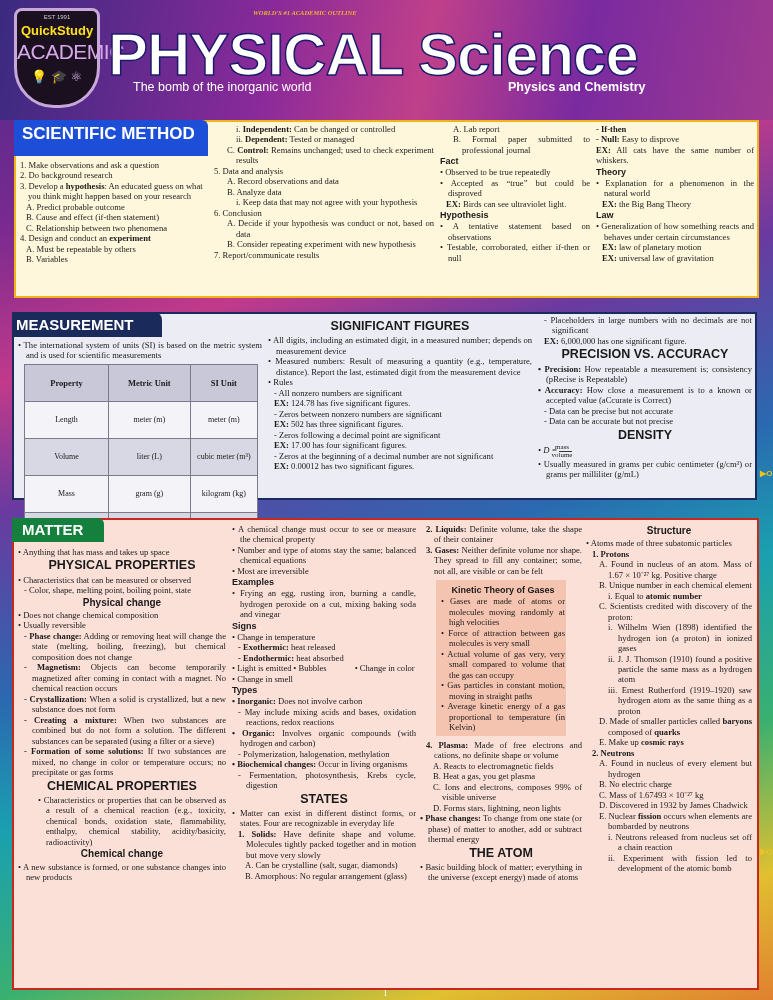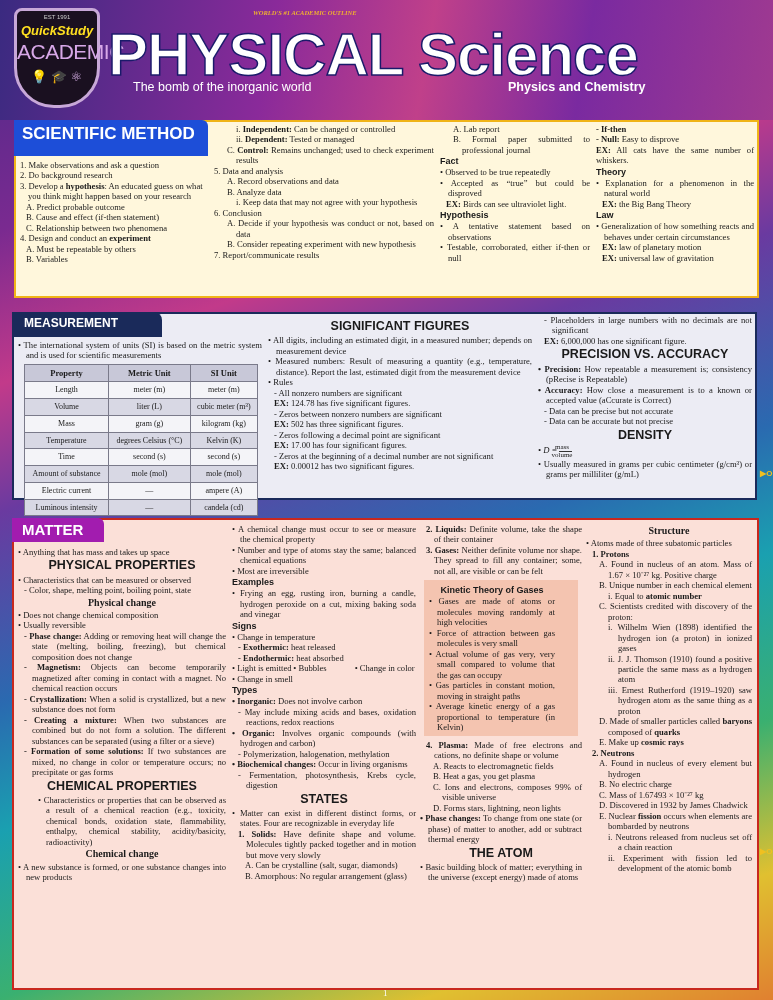--- a/index.html
+++ b/index.html
@@ -2,51 +2,51 @@
 <html><head>
 <meta charset="utf-8">
 <style>
 *{box-sizing:border-box;margin:0;padding:0}
 html,body{width:773px;height:1000px;overflow:hidden}
 body{position:relative;font-family:"Liberation Serif",serif;font-size:8.6px;line-height:1.22;color:#1a1a1a;
 background:linear-gradient(160deg,#4a2a8a 0%,#7a2a90 18%,#c23a8a 30%,#6a3aa0 40%,#2a6ab0 55%,#1aa0b0 65%,#3ab070 78%,#e0c030 90%,#e08030 100%)}
 .hdr{position:absolute;left:0;top:0;width:773px;height:120px;background:linear-gradient(100deg,#3a2a80 0%,#8a2a9a 35%,#c0408a 55%,#7a2aa0 75%,#a03a90 100%)}
 .badge{position:absolute;left:14px;top:8px;width:86px;height:100px;background:#1a1020;border:3px solid #c8a8d8;border-radius:8px 8px 40px 40px;text-align:center;color:#d8b0e8}
 .badge .est{font-size:6px;color:#ccc;margin-top:3px;font-family:"Liberation Sans",sans-serif}
-.badge .qs{font-family:"Liberation Sans",sans-serif;font-weight:bold;font-style:italic;font-size:13px;color:#ffe020;margin-top:2px}
+.badge .qs{font-family:"Liberation Sans",sans-serif;font-weight:bold;font-size:13px;color:#ffe020;margin-top:2px}
 .badge .ac{font-family:"Liberation Sans",sans-serif;font-weight:normal;font-size:21px;color:#d8a8e8;letter-spacing:-0.5px}
 .badge .icons{font-size:13px;margin-top:4px;color:#d8b0e8}
 .wn{position:absolute;left:253px;top:9px;font-size:6.5px;font-style:italic;font-weight:bold;color:#f0b030}
 .title{position:absolute;left:108px;top:18px;font-family:"Liberation Sans",sans-serif;font-weight:bold;font-size:60px;color:#fff;letter-spacing:-1px;-webkit-text-stroke:1.5px #1a1a6a;white-space:nowrap}
 .sub1{position:absolute;left:133px;top:80px;font-family:"Liberation Sans",sans-serif;font-size:12.5px;color:#fff}
 .sub2{position:absolute;left:508px;top:80px;font-family:"Liberation Sans",sans-serif;font-size:12.5px;font-weight:bold;color:#fff}
 .panel{position:absolute;border:2px solid;}
 .p1{left:14px;top:120px;width:745px;height:178px;background:#fff7dc;border-color:#f0b418}
 .p2{left:12px;top:312px;width:745px;height:188px;background:#ececf4;border-color:#1a2a5a}
 .p3{left:12px;top:518px;width:747px;height:472px;background:#fbe0d8;border-color:#c8281e}
 .tab{position:absolute;font-family:"Liberation Sans",sans-serif;font-weight:bold;color:#fff;white-space:nowrap}
 .t1{left:-2px;top:-2px;width:194px;height:36px;background:#1d4ed8;font-size:17px;padding:4px 0 0 8px;border-radius:0 6px 0 0}
-.t2{left:-2px;top:-2px;width:150px;height:25px;background:#1a2a5a;font-size:12px;padding:4px 0 0 12px;border-radius:0 8px 0 0}
-.t3{left:-2px;top:-2px;width:92px;height:24px;background:#a21caf;font-size:15px;padding:3px 0 0 10px;border-radius:0 6px 0 0}
+.t2{left:-2px;top:-2px;width:150px;height:25px;background:#1a2a5a;font-size:15px;padding:4px 0 0 4px;border-radius:0 8px 0 0}
+.t3{left:-2px;top:-2px;width:92px;height:24px;background:#15803d;font-size:15px;padding:3px 0 0 10px;border-radius:0 6px 0 0}
 .col{position:absolute}
 .h2{font-family:"Liberation Sans",sans-serif;font-weight:bold;font-size:12.5px;text-align:center;margin:1px 0}
-.h3{font-family:Liberation Serif, serif;font-weight:bold;font-size:10px;text-align:center;margin:1px 0}
+.h3{font-family:Liberation Sans, sans-serif;font-weight:bold;font-size:10px;text-align:center;margin:1px 0}
 .h4{font-family:"Liberation Sans",sans-serif;font-weight:bold;font-size:9px;margin-top:1px}
 .l{padding-left:8px;text-indent:-8px}
 .l1{padding-left:14px;text-indent:-8px}
 .l2{padding-left:22px;text-indent:-9px}
 .l3{padding-left:32px;text-indent:-10px}
 .j{text-align:justify}
 b{font-weight:bold}
 table{border-collapse:collapse;width:234px;font-size:8px;margin-top:3px;margin-left:6px}
-td,th{border:1px solid #7a7a8a;text-align:center;padding:3px 2px;height:12.5px}
+td,th{border:1px solid #7a7a8a;text-align:center;padding:13px 2px;height:12.5px}
 th{font-weight:bold;font-size:8.5px;background:#c8c8d8}
 tr:nth-child(even) td{background:#d8d8e4}
 tr:nth-child(odd) td{background:#f4f4f8}
-.kt{background:#f4c4b0;padding:4px 23px 3px 5px;margin:4px 4px}
+.kt{background:#f4c4b0;padding:4px 1px 3px 5px;margin:4px 16px}
 .open{position:absolute;left:760px;font-family:"Liberation Sans",sans-serif;font-weight:bold;font-size:8px;color:#f0c020;width:10px;text-align:center;line-height:1.05}
 .pgn{position:absolute;left:383px;top:988px;font-size:9px;color:#fff}
 .frac{display:inline-block;vertical-align:middle;text-align:center;font-size:7px;line-height:1}
 .frac span{display:block}
 .frac span:first-child{border-bottom:1px solid #333}
 </style>
 </head>
 <body>
 
 <div class="hdr">

